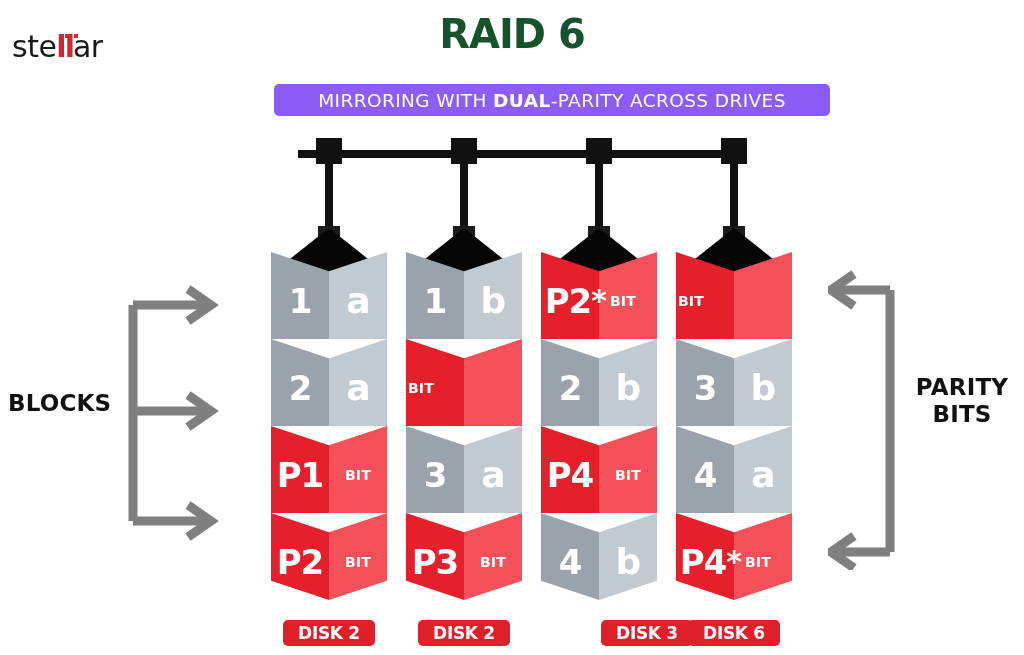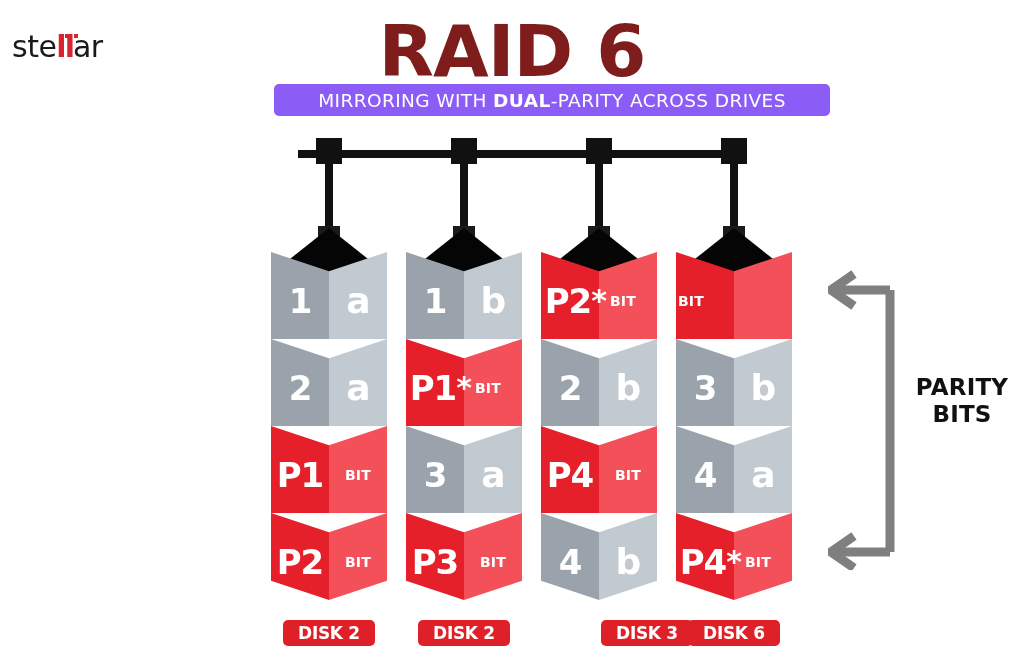--- a/index.html
+++ b/index.html
@@ -52,24 +52,24 @@
   #logo .dots i.d1 { left: 2px; }
   #logo .dots i.d2 { left: 11px; }
 
   
   #title {
     position: absolute;
     left: 0;
     top: 12px;
     width: 1024px;
     text-align: center;
-    font-size: 72px;
+    font-size: 40px;
     font-weight: 700;
     letter-spacing: -1px;
-    color: #7f1d1d;
+    color: #14532d;
     font-family: "DejaVu Sans", sans-serif;
     line-height: 1.1;
   }
 
   
   #subtitle-banner {
     position: absolute;
     left: 274px;
     top: 84px;
     width: 556px;
@@ -387,21 +387,20 @@
               <div class="lbl-main">1</div>
               <div class="lbl-sub big">b</div>
             </div>
           </div>
           <div class="block red">
             <div class="body">
               <div class="half-l"></div>
               <div class="half-r"></div>
             </div>
             <div class="labels tight">
-              <div class="lbl-main">P1<span class="star">*</span></div>
               <div class="lbl-sub small">BIT</div>
             </div>
           </div>
           <div class="block grey">
             <div class="body">
               <div class="half-l"></div>
               <div class="half-r"></div>
             </div>
             <div class="labels">
               <div class="lbl-main">3</div>
@@ -507,20 +506,36 @@
             <div class="labels tight">
               <div class="lbl-main">P4<span class="star">*</span></div>
               <div class="lbl-sub small">BIT</div>
             </div>
           </div>
         </div>
       </div>
       <div class="disk-chip" style="left: 688px;">DISK 6</div>
     </div>
 
+  <div id="blocks-annot">
+    <div class="cap-label">BLOCKS</div>
+    <svg width="225" height="260" viewBox="0 0 225 260">
+      <g stroke="#7f7f7f" stroke-width="9" fill="none" stroke-linecap="butt">
+        <path d="M125,22 L125,238"></path>
+        <path d="M125,22 L195,22"></path>
+        <path d="M125,128 L195,128"></path>
+        <path d="M125,238 L195,238"></path>
+      </g>
+      <g fill="none" stroke="#7f7f7f" stroke-width="9" stroke-linecap="butt" stroke-linejoin="miter">
+        <polyline points="180,6 203,22 180,38"></polyline>
+        <polyline points="180,112 203,128 180,144"></polyline>
+        <polyline points="180,222 203,238 180,254"></polyline>
+      </g>
+    </svg>
+  </div>
 
   <div id="parity-annot">
     <div class="cap-label"><span>PARITY</span><br><span>BITS</span></div>
     <svg width="196" height="300" viewBox="0 0 196 300">
       <g stroke="#7f7f7f" stroke-width="9" fill="none" stroke-linecap="butt">
         <path d="M62,20 L62,282"></path>
         <path d="M62,20 L10,20"></path>
         <path d="M62,282 L10,282"></path>
       </g>
       <g fill="none" stroke="#7f7f7f" stroke-width="9" stroke-linecap="butt" stroke-linejoin="miter">

